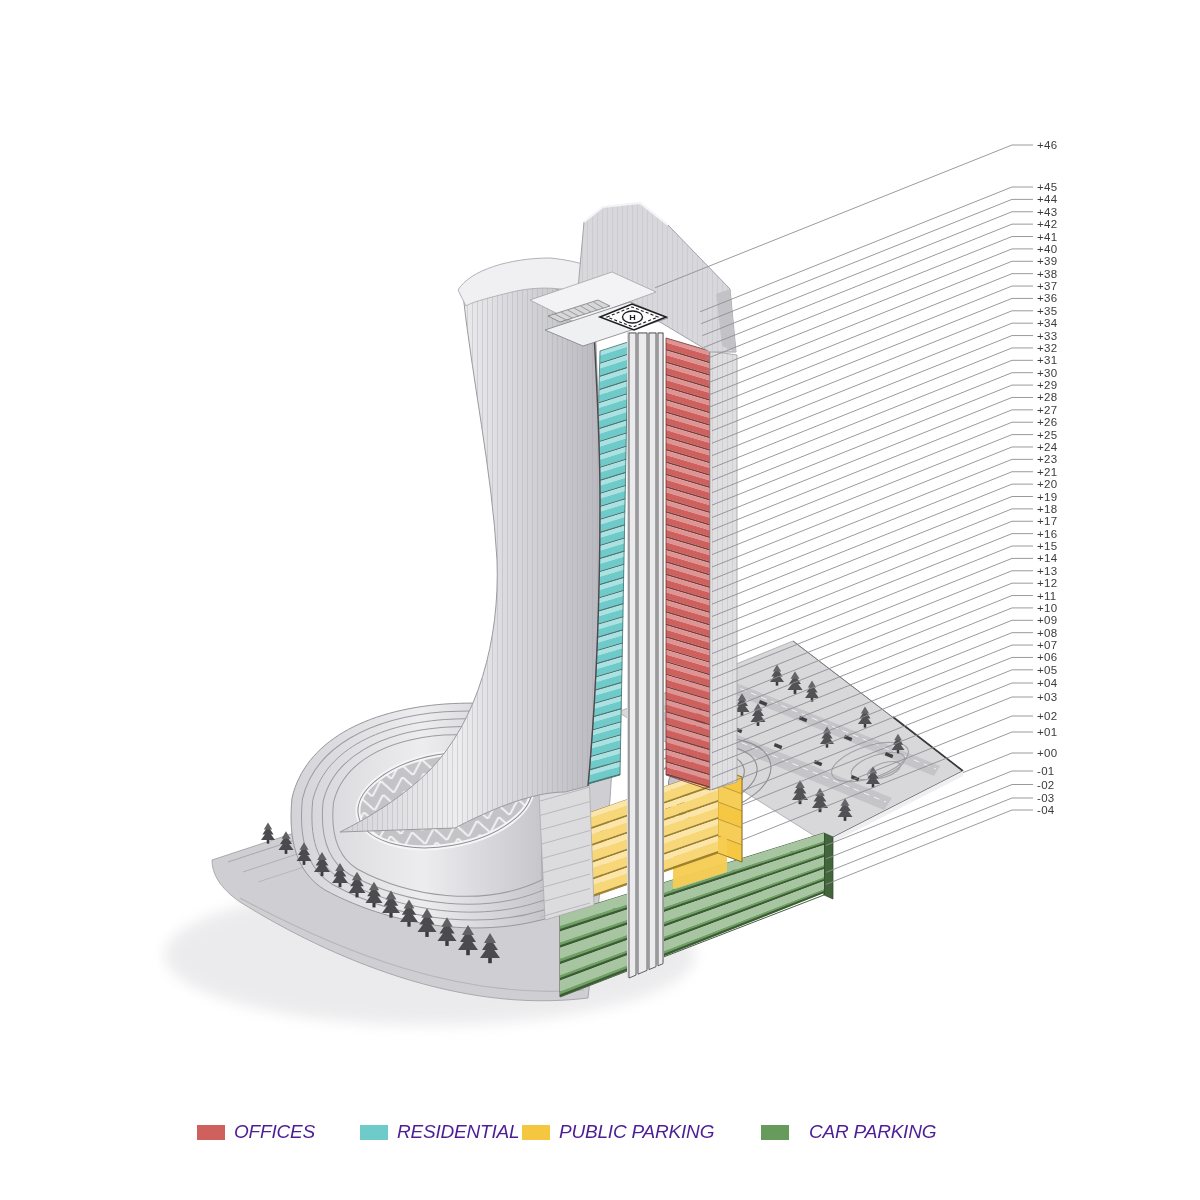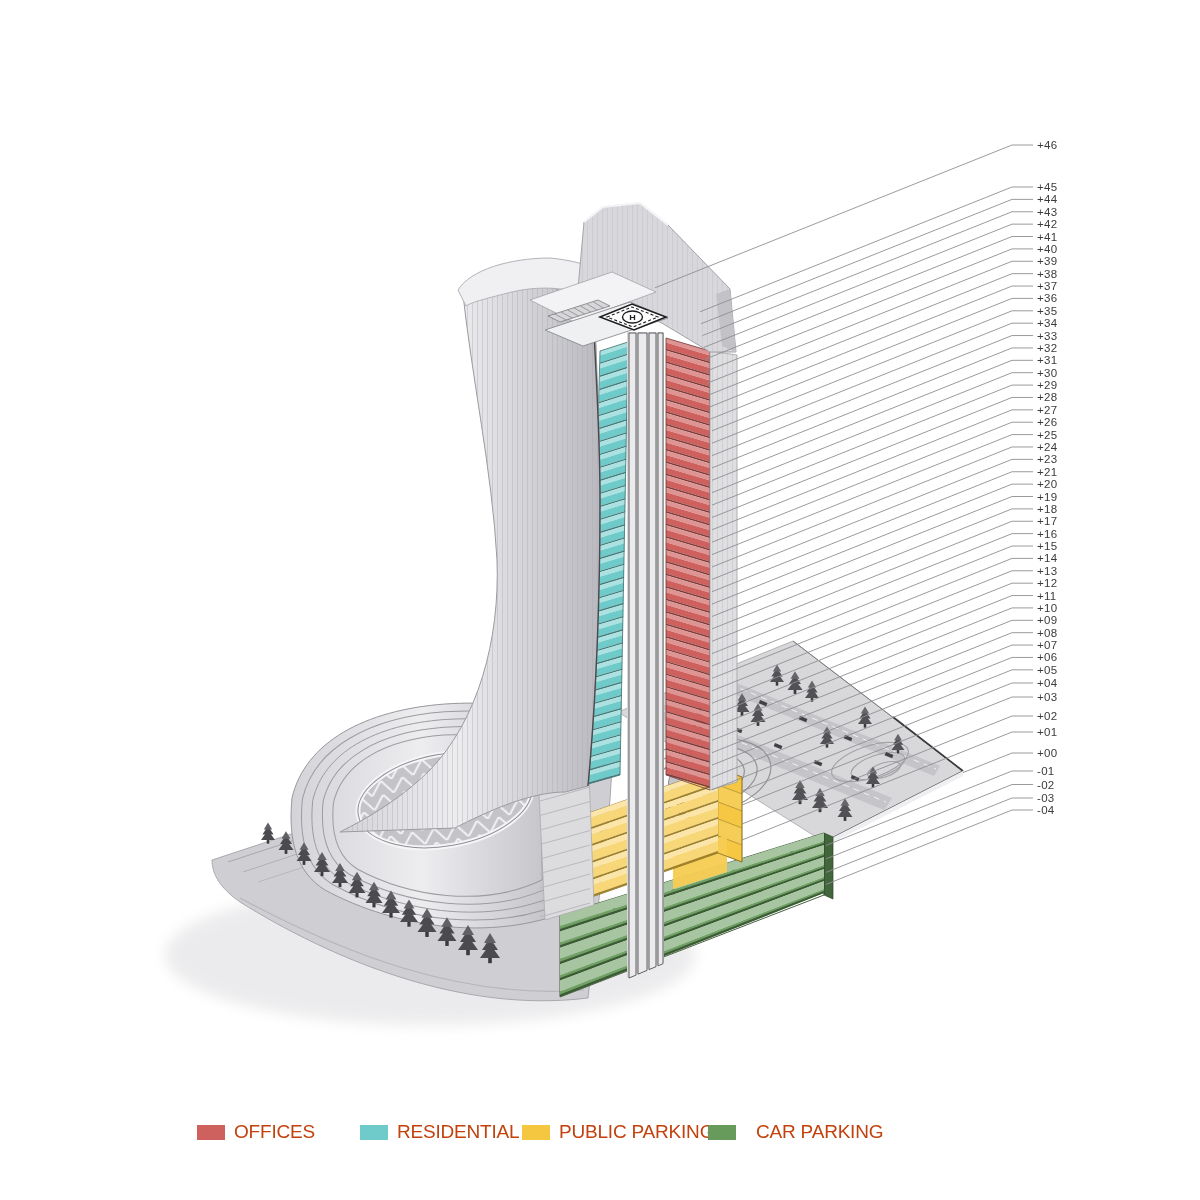--- a/index.html
+++ b/index.html
@@ -4,22 +4,22 @@
 <style>
   html,body{margin:0;padding:0;background:#fff;}
   body{width:1200px;height:1200px;position:relative;overflow:hidden;
        font-family:"Liberation Sans",sans-serif;}
   #stage{position:absolute;inset:0;}
   #scene{position:absolute;left:0;top:0;width:1200px;height:1200px;}
   .floor-label{font-size:11.5px;fill:#3b3b3b;letter-spacing:.3px;}
   .legend{position:absolute;top:1122px;left:0;width:1200px;height:30px;}
   .legend-item{position:absolute;display:flex;align-items:center;gap:9px;height:20px;}
   .legend-item .swatch{width:28px;height:15px;display:inline-block;}
-  .legend-item .lab{font-size:19px;color:#c2410c;letter-spacing:-0.2px;white-space:nowrap;}
-  .li-0{left:197px;} .li-1{left:360px;} .li-2{left:522px;} .li-3{left:708px;gap:20px;}
+  .legend-item .lab{font-size:19px;color:#4c1d95;letter-spacing:-0.2px;white-space:nowrap;font-style:italic;}
+  .li-0{left:197px;} .li-1{left:360px;} .li-2{left:522px;} .li-3{left:761px;gap:20px;}
 </style>
 </head>
 <body>
 
 <div id="stage">
   <svg id="scene" viewBox="0 0 1200 1200">
       <defs>
         <linearGradient id="shellGrad" x1="0" y1="0" x2="1" y2="0">
           <stop offset="0%" stop-color="#d4d4d8"></stop>
           <stop offset="45%" stop-color="#ededf0"></stop>

